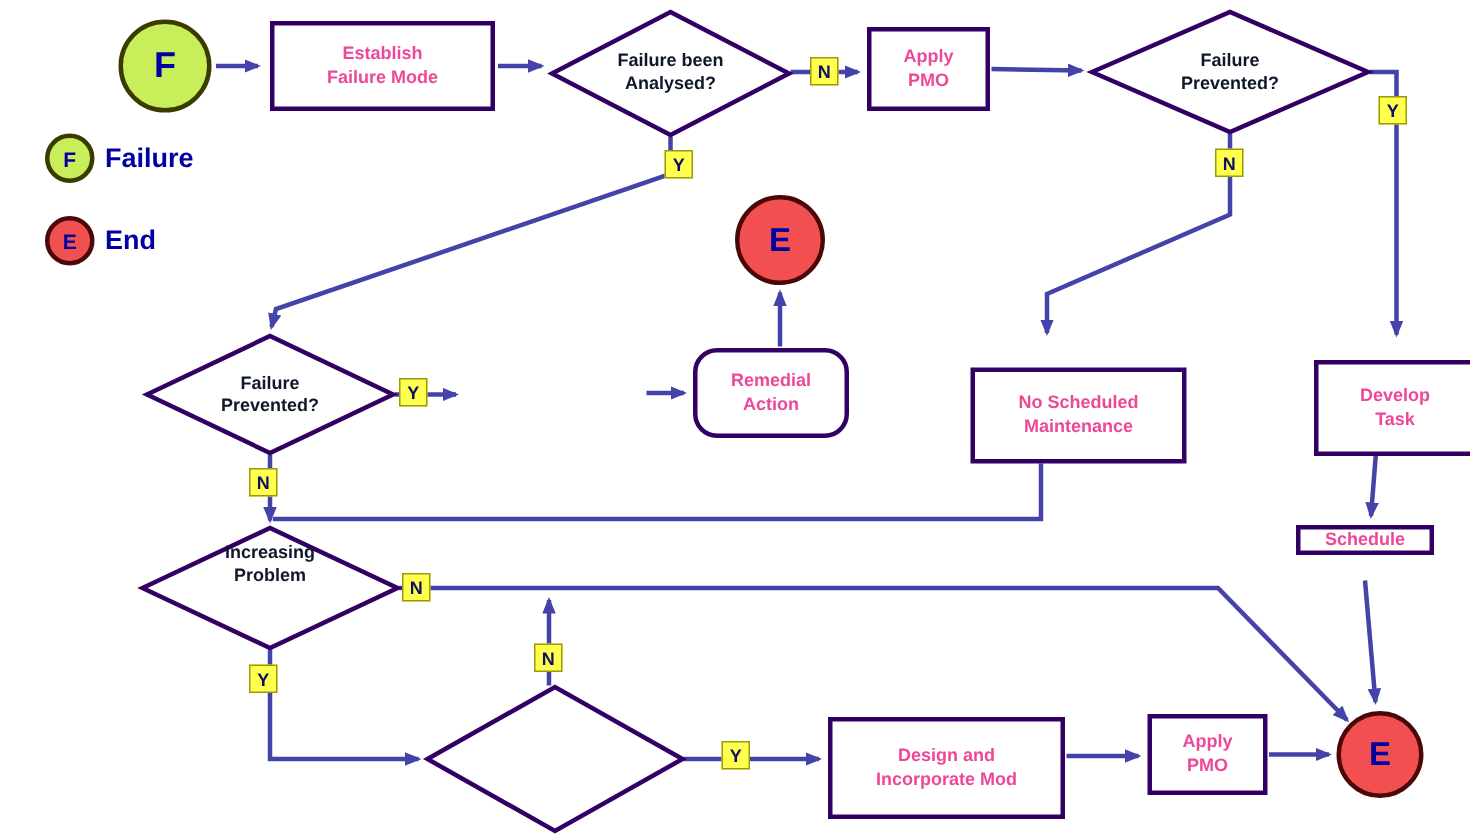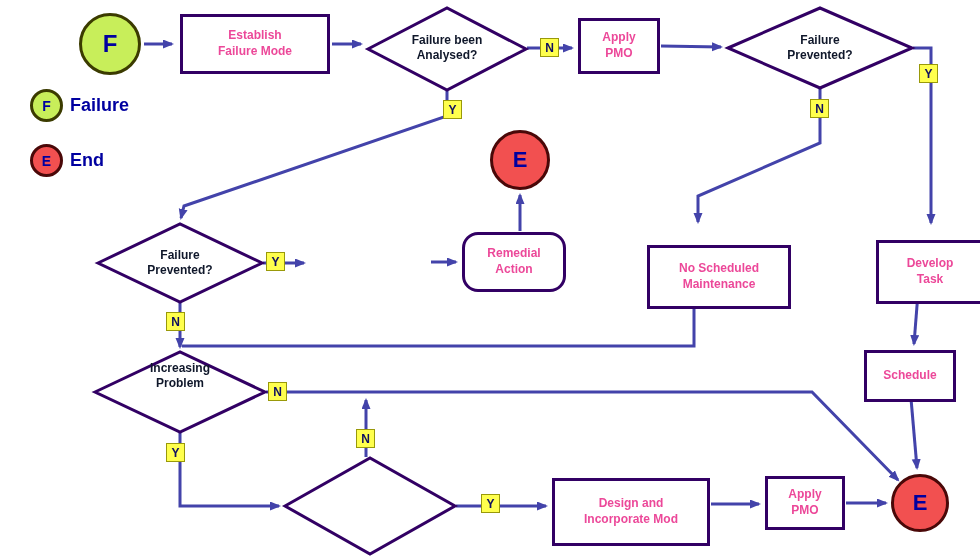--- a/index.html
+++ b/index.html
@@ -100,21 +100,21 @@
   <div class="box" style="left:180px;top:14px;width:150px;height:60px;">Establish
 Failure Mode</div>
   <div class="box" style="left:578px;top:18px;width:82px;height:56px;">Apply
 PMO</div>
   <div class="box" style="left:462px;top:232px;width:104px;height:60px;border-radius:16px;">Remedial
 Action</div>
   <div class="box" style="left:622px;top:245px;width:144px;height:64px;margin-left:25px;">No Scheduled
 Maintenance</div>
   <div class="box" style="left:876px;top:240px;width:108px;height:64px;">Develop
 Task</div>
-  <div class="box" style="left:864px;top:350px;width:92px;height:52px;">Schedule</div>
+  <div class="box" style="left:864px;top:350px;width:92px;height:20px;">Schedule</div>
   <div class="box" style="left:552px;top:478px;width:158px;height:68px;">Design and
 Incorporate Mod</div>
   <div class="box" style="left:765px;top:476px;width:80px;height:54px;">Apply
 PMO</div>
 
   <div class="dlabel" style="left:382px;top:28px;height:40px;">Failure been
 Analysed?</div>
   <div class="dlabel" style="left:755px;top:28px;height:40px;">Failure
 Prevented?</div>
   <div class="dlabel" style="left:115px;top:243px;height:40px;">Failure

